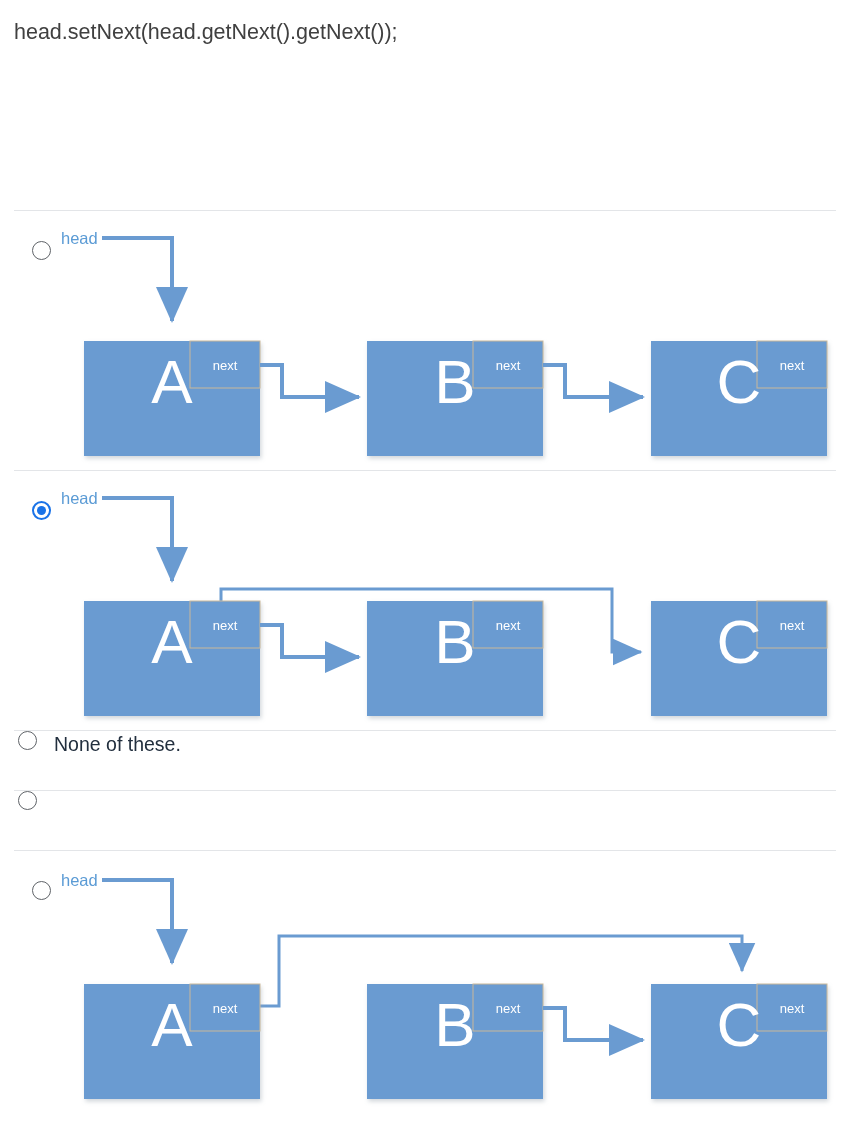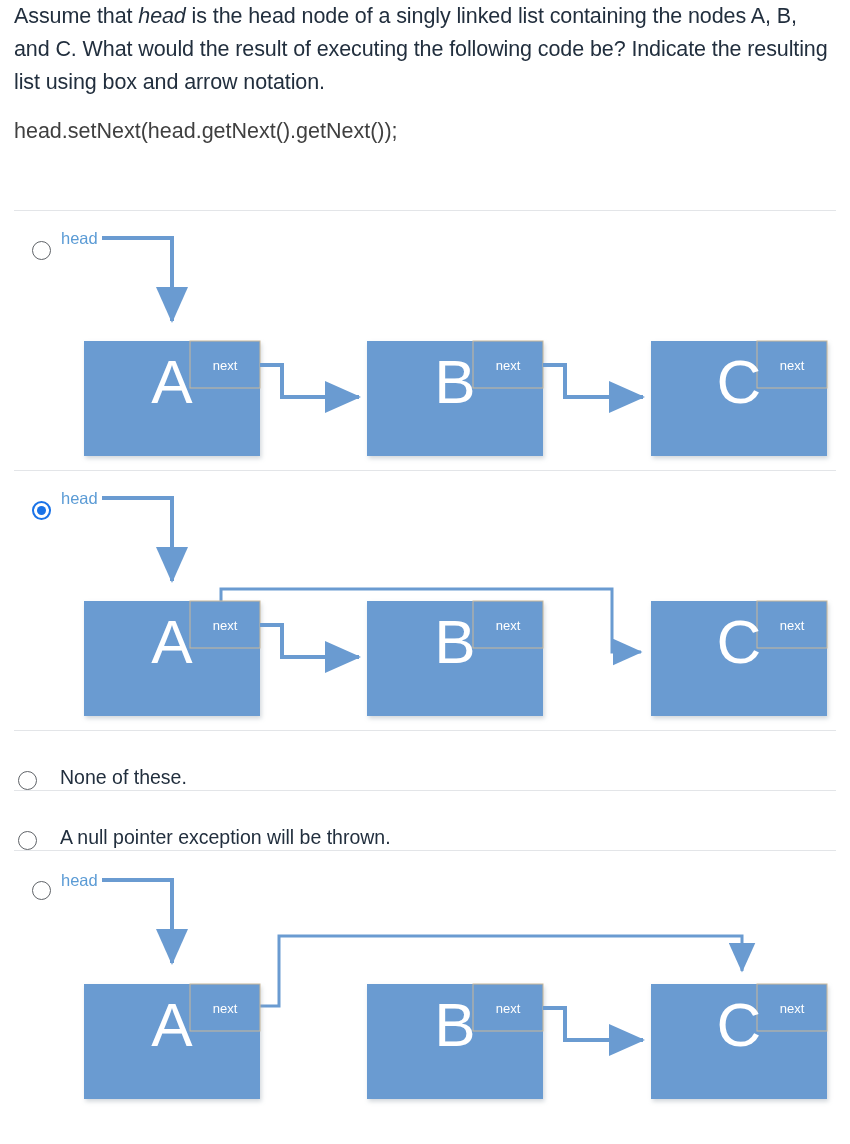--- a/index.html
+++ b/index.html
@@ -48,21 +48,21 @@
     top: 210px;
     width: 850px;
   }
   .option {
     position: relative;
     border-top: 1px solid #e3e5e8;
     margin: 0 14px;
     box-sizing: border-box;
   }
   .option.diagram-opt { height: 260px; }
-  .option.text-opt { height: 60px; display: flex; align-items: flex-end; gap: 6px; }
+  .option.text-opt { height: 60px; display: flex; align-items: flex-start; }
   .option.last-opt { height: 289px; }
 
   
   .radio {
     position: absolute;
     width: 19px;
     height: 19px;
     border-radius: 50%;
     box-sizing: border-box;
     background: #fff;
@@ -127,23 +127,20 @@
   .head-label {
     font-family: "Liberation Sans", sans-serif;
     fill: #5b9bd5;
     font-size: 16.5px;
   }
 </style>
 </head>
 <body>
 
 <div class="question">
-  <div class="q-line">
-    <span>Assume that </span><span class="q-italic">head</span><span> is the head node of a singly linked list containing the nodes A, B, and C. What would the result of executing the following code be? Indicate the resulting list using box and arrow notation.</span>
-  </div>
   <div class="q-code q-para">head.setNext(head.getNext().getNext());</div>
 </div>
 
 <div class="options">
 
   <div class="option diagram-opt">
     <div class="radio off"></div>
     <div class="diagram">
       <svg width="850" height="260" viewBox="0 0 850 260" xmlns="http://www.w3.org/2000/svg">
         <defs>
@@ -233,21 +230,20 @@
     </div>
   </div>
 
   <div class="option text-opt">
     <div class="radio off"></div>
     <div class="opt-label">None of these.</div>
   </div>
 
   <div class="option text-opt">
     <div class="radio off"></div>
-    <div class="opt-label">A null pointer exception will be thrown.</div>
   </div>
 
   <div class="option diagram-opt last-opt">
     <div class="radio off"></div>
     <div class="diagram">
       <svg width="850" height="289" viewBox="0 0 850 289" xmlns="http://www.w3.org/2000/svg">
         <defs>
           <filter id="sh5" x="-20%" y="-20%" width="150%" height="160%">
             <feDropShadow dx="1.5" dy="2.5" stdDeviation="2" flood-color="#9aa4ae" flood-opacity="0.45"></feDropShadow>
           </filter>

